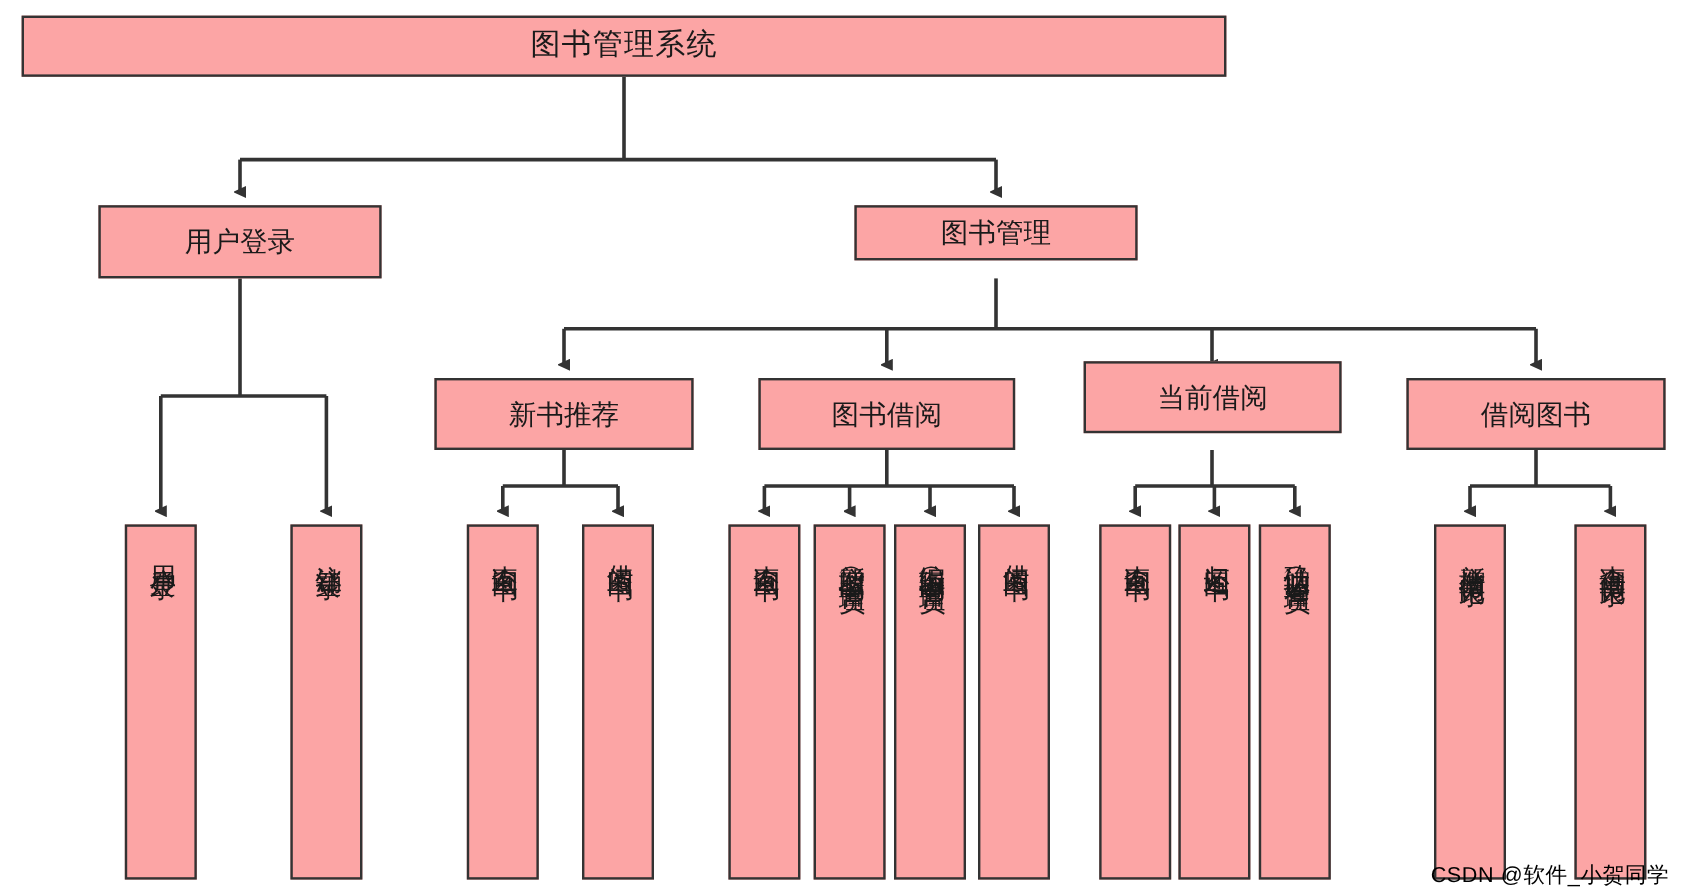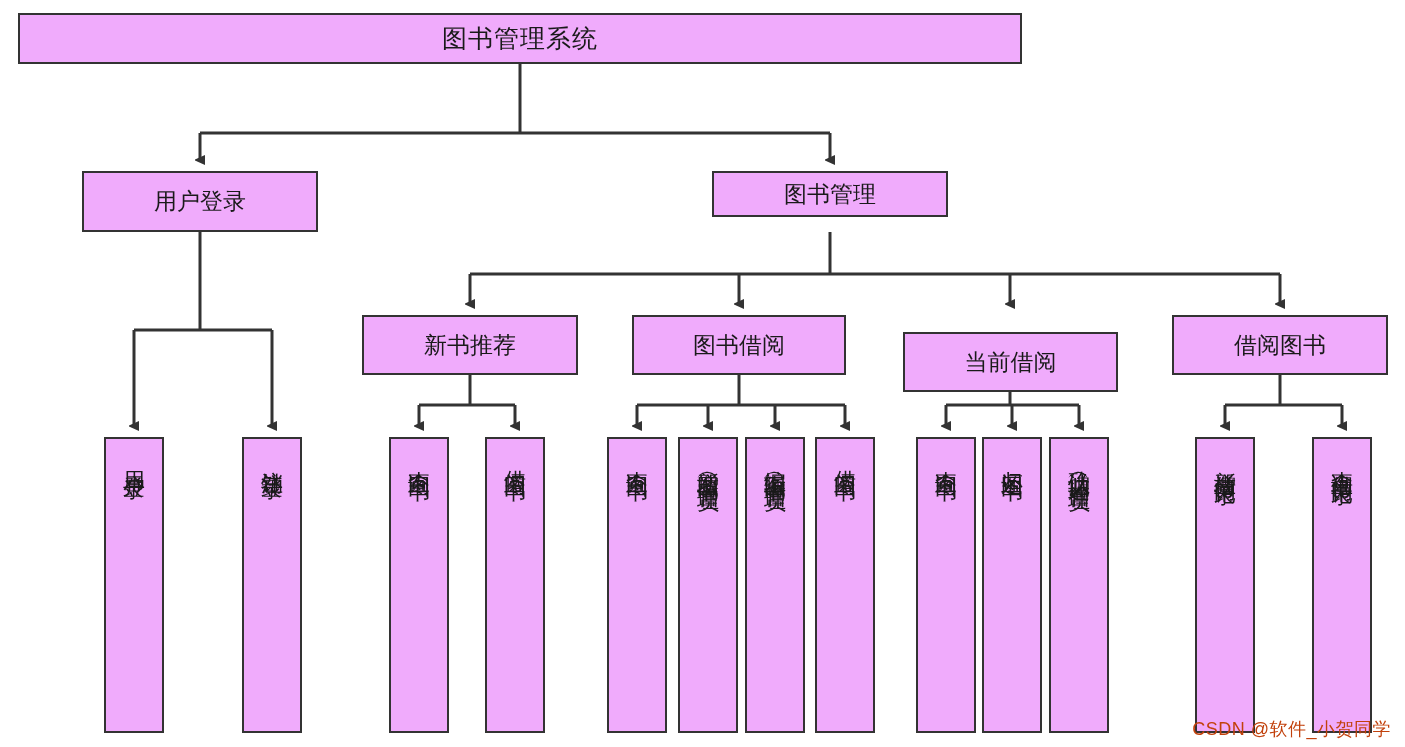--- a/index.html
+++ b/index.html
@@ -21,25 +21,26 @@
     position: absolute;
     left: 0;
     top: 0;
     width: 1405px;
     height: 747px;
   }
   .node {
     position: absolute;
     box-sizing: border-box;
     border: 2px solid #333333;
-    background: #f0abfc;
+    background: #fca5a5;
     display: flex;
     align-items: center;
     justify-content: center;
     color: #1a1a1a;
+    font-family: Liberation Mono, monospace;
   }
   .node-h {
     font-size: 25px;
     letter-spacing: 1px;
     line-height: 1.1;
   }
   .node-l2 {
     font-size: 23px;
   }
   .node-l3 {
@@ -57,21 +58,21 @@
     letter-spacing: 3px;
     line-height: 1.08;
     white-space: nowrap;
     display: block;
   }
   .watermark {
     position: absolute;
     right: 14px;
     bottom: 6px;
     font-size: 18px;
-    color: #c2410c;
+    color: #000000;
     letter-spacing: 0.5px;
     white-space: nowrap;
     pointer-events: none;
   }
 </style>
 </head>
 <body>
 
 <div id="stage">
 
@@ -147,21 +148,21 @@
   <div class="node node-l2" style="left:712px; top:171px; width:236px; height:46px;">
     <span>图书管理</span>
   </div>
 
   <div class="node node-l3" style="left:632px; top:315px; width:214px; height:60px;">
     <span>图书借阅</span>
   </div>
   <div class="node node-l3" style="left:362px; top:315px; width:216px; height:60px;">
     <span>新书推荐</span>
   </div>
-  <div class="node node-l3" style="left:903px; top:332px; width:215px; height:60px;">
+  <div class="node node-l3" style="left:903px; top:301px; width:215px; height:60px;">
     <span>当前借阅</span>
   </div>
   <div class="node node-l3" style="left:1172px; top:315px; width:216px; height:60px;">
     <span>借阅图书</span>
   </div>
 
   <div class="node node-leaf" style="left:104px; top:437px; width:60px; height:296px;">
     <span class="vlabel">用户登录</span>
   </div>
   <div class="node node-leaf" style="left:242px; top:437px; width:60px; height:296px;">

